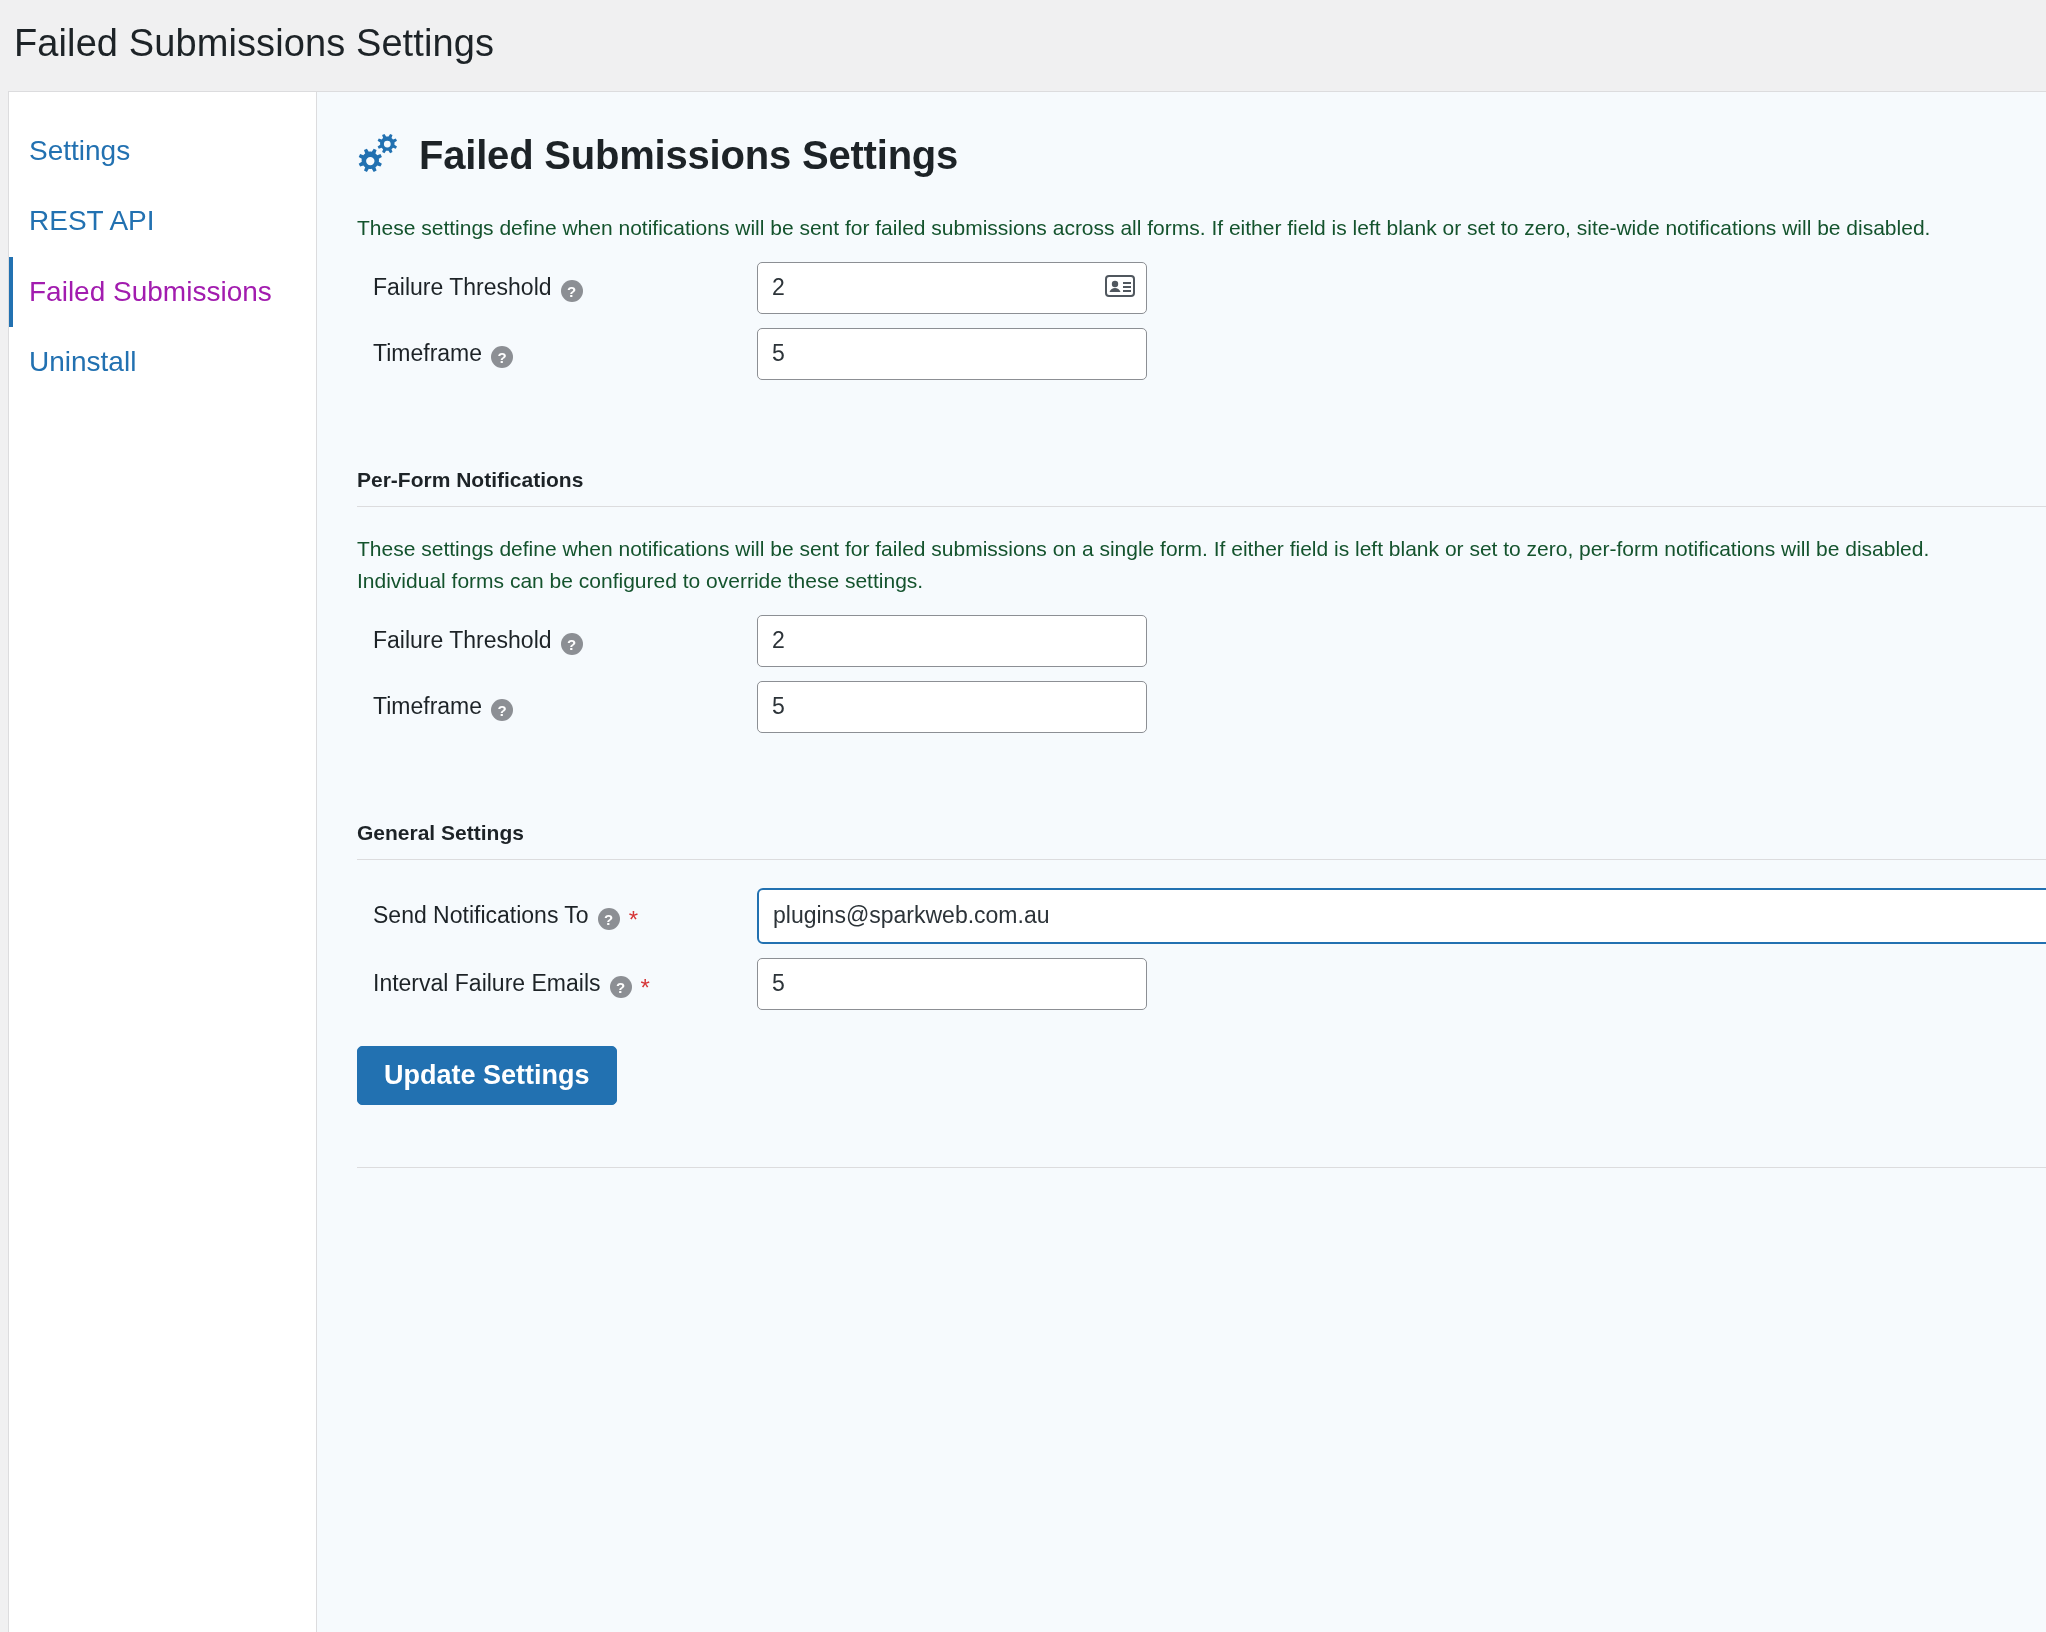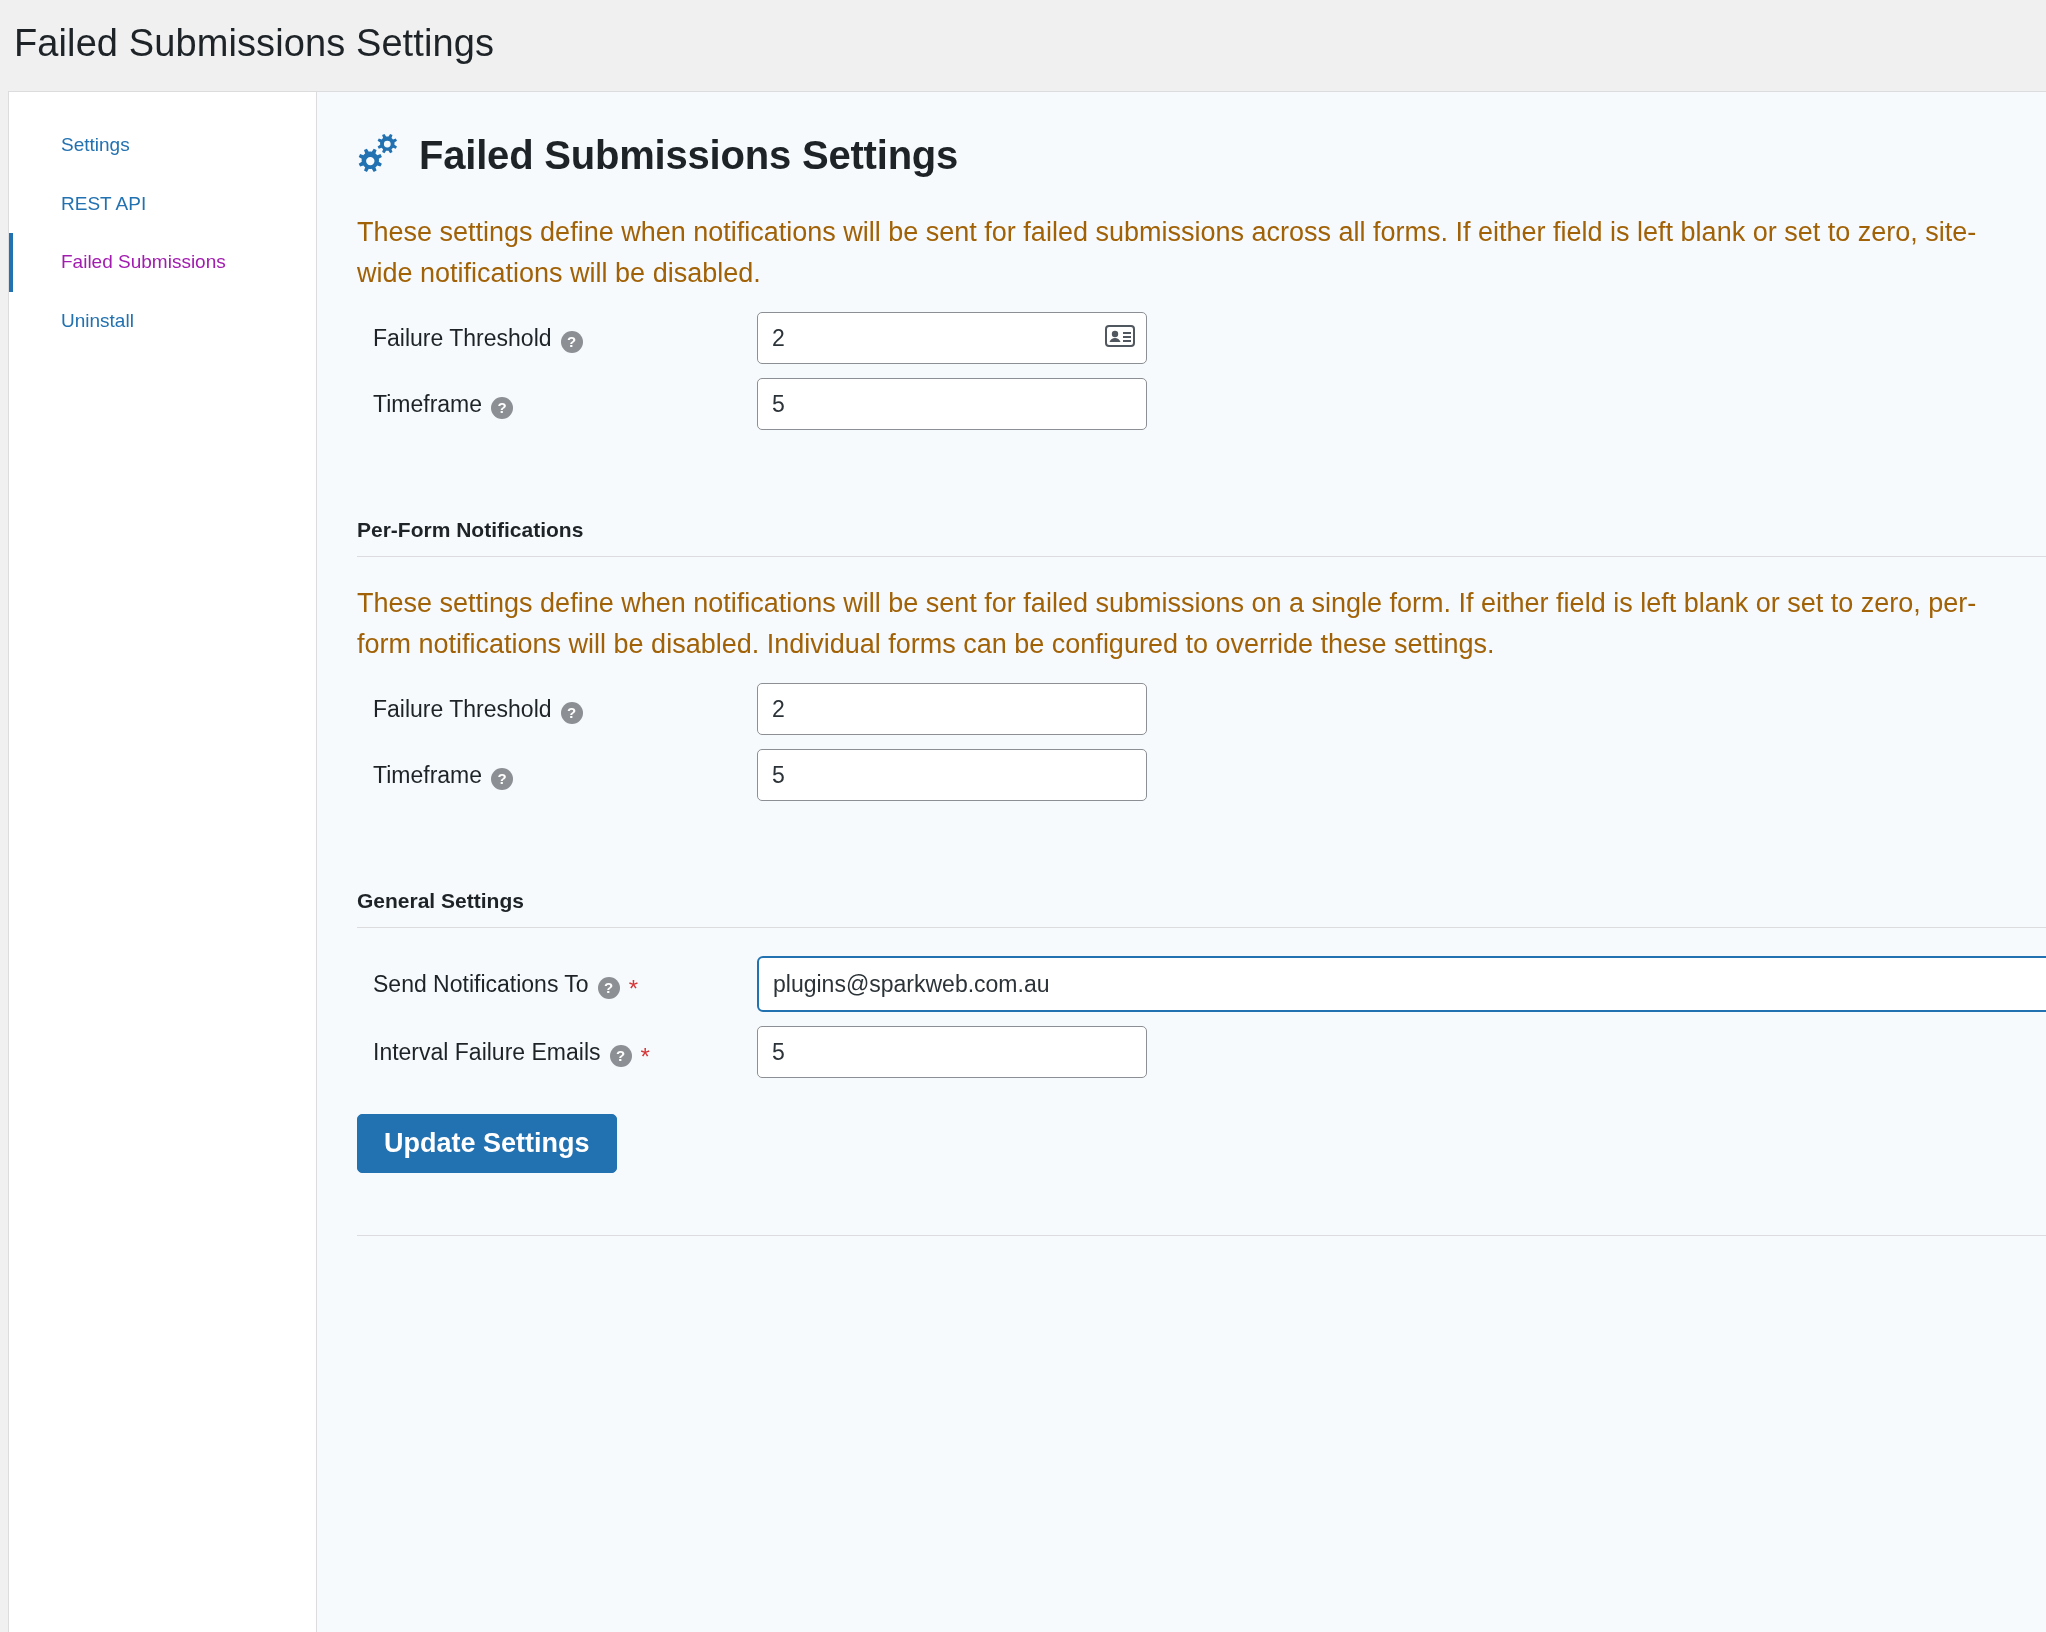--- a/index.html
+++ b/index.html
@@ -34,23 +34,23 @@
   .sidebar {
     width: 308px;
     flex: 0 0 308px;
     background: #ffffff;
     border-right: 1px solid #dcdcde;
     padding-top: 24px;
     box-sizing: border-box;
   }
   .side-item {
     display: block;
-    font-size: 19px;
+    font-size: 28px;
     color: #2271b1;
-    padding: 17px 0 17px 48px;
+    padding: 17px 0 17px 16px;
     text-decoration: none;
     cursor: pointer;
     border-left: 4px solid transparent;
     box-sizing: border-box;
     line-height: 1.3;
   }
   .side-item.active {
     color: #a21caf;
     background: #fff;
     border-left: 4px solid #2271b1;
@@ -79,22 +79,22 @@
   }
   .section-title {
     font-size: 21px;
     font-weight: 700;
     color: #1d2327;
     margin: 0;
     padding: 0 0 14px 0;
     border-bottom: 1px solid #dcdcde;
   }
   .section-desc {
-    font-size: 27px;
-    color: #a16207;
+    font-size: 21px;
+    color: #14532d;
     line-height: 1.52;
     margin: 26px 0 18px 0;
     max-width: 1620px;
   }
   .field-row {
     display: flex;
     align-items: center;
     margin: 0 0 14px 0;
   }
   .field-label {

